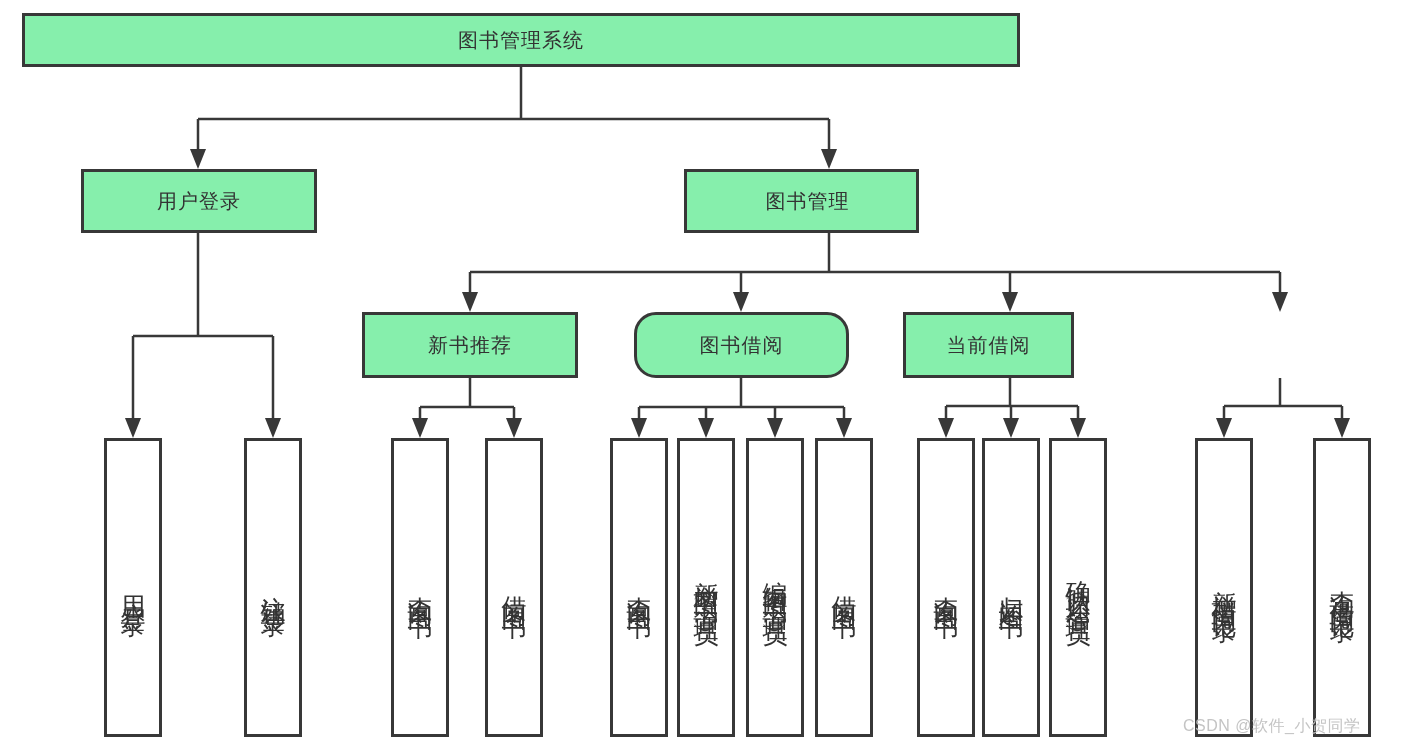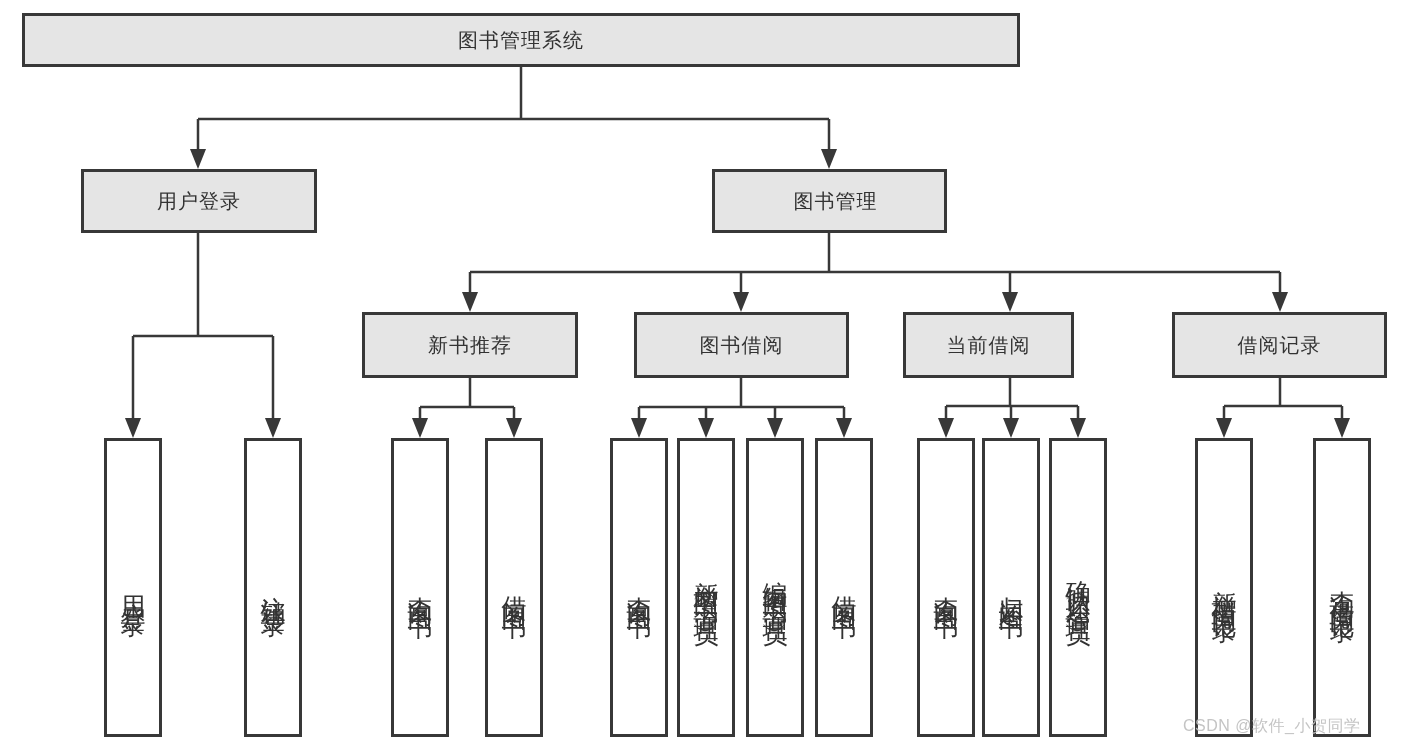--- a/index.html
+++ b/index.html
@@ -18,21 +18,21 @@
   .connectors {
     position: absolute;
     left: 0; top: 0;
     width: 1405px;
     height: 747px;
   }
   .node {
     position: absolute;
     box-sizing: border-box;
     border: 3px solid #383838;
-    background: #e5e5e5;
+    background: #86efac;
     display: flex;
     align-items: center;
     justify-content: center;
     color: #333333;
     font-size: 20px;
     letter-spacing: 1px;
     white-space: nowrap;
   }
   .root  { left: 22px;  top: 13px;  width: 998px; height: 54px; }
   .lvl2  { top: 169px; height: 64px; }
@@ -112,26 +112,25 @@
     <polygon class="arrow" points="1070,418 1086,418 1078,438"></polygon>
 
     <path class="line" d="M1280 378 V406 M1224 406 H1342 M1224 406 V421 M1342 406 V421"></path>
     <polygon class="arrow" points="1216,418 1232,418 1224,438"></polygon>
     <polygon class="arrow" points="1334,418 1350,418 1342,438"></polygon>
   </svg>
 
   <div class="node root">图书管理系统</div>
 
   <div class="node lvl2" style="left:81px; width:236px;">用户登录</div>
-  <div class="node lvl2" style="left:712px; width:235px;padding-left:12px;">图书管理</div>
+  <div class="node lvl2" style="left:684px; width:235px;padding-left:12px;">图书管理</div>
 
   <div class="node lvl3" style="left:362px; width:216px;text-align:center;">新书推荐</div>
-  <div class="node lvl3" style="left:634px; width:215px;">图书借阅</div>
+  <div class="node lvl3" style="left:634px; width:215px;border-radius:22px;">图书借阅</div>
   <div class="node lvl3" style="left:903px; width:171px;">当前借阅</div>
-  <div class="node lvl3" style="left:1172px; width:215px;">借阅记录</div>
 
   <div class="vnode" style="left:104px;">用户登录</div>
   <div class="vnode" style="left:244px;">注销登录</div>
 
   <div class="vnode" style="left:391px;">查询图书</div>
   <div class="vnode" style="left:485px;">借阅图书</div>
 
   <div class="vnode" style="left:610px;">查询图书</div>
   <div class="vnode" style="left:677px;">新增图书（管理员）</div>
   <div class="vnode" style="left:746px;">编辑图书（管理员）</div>

